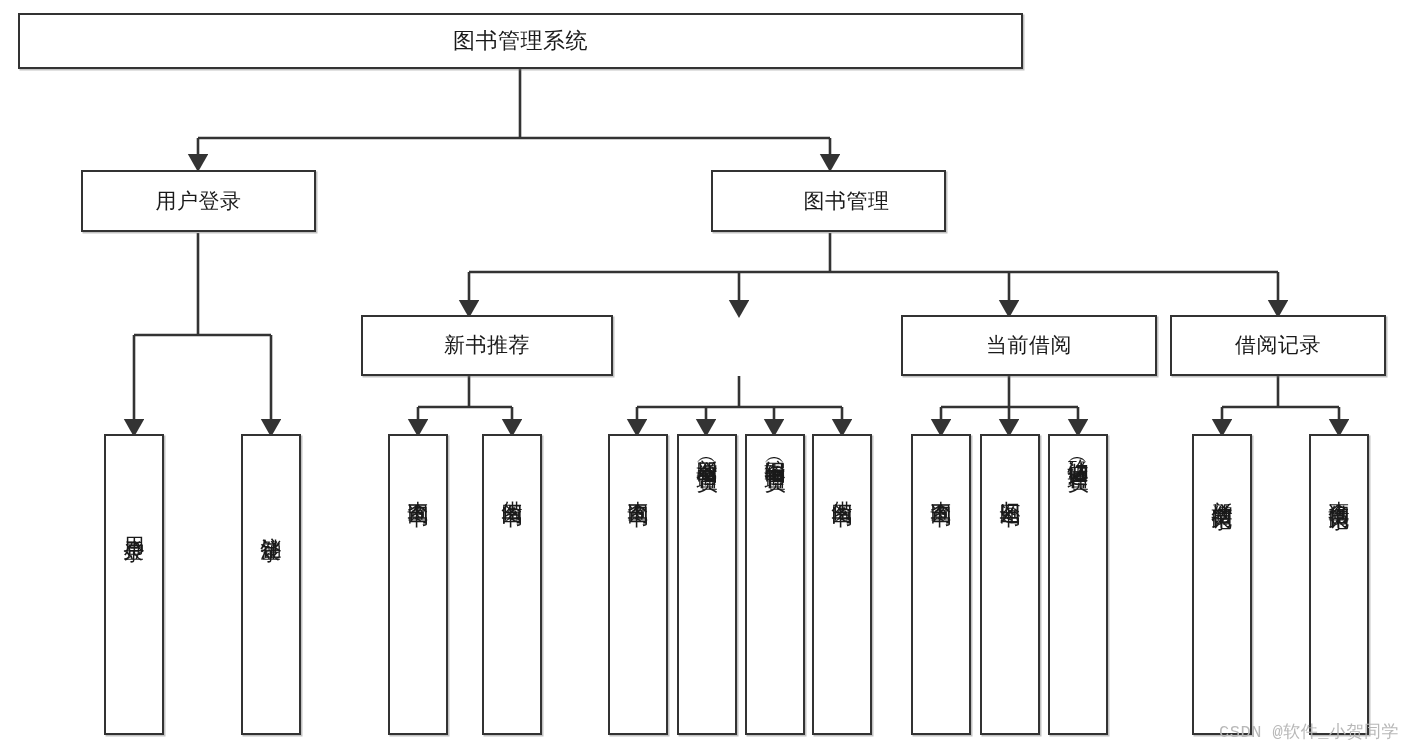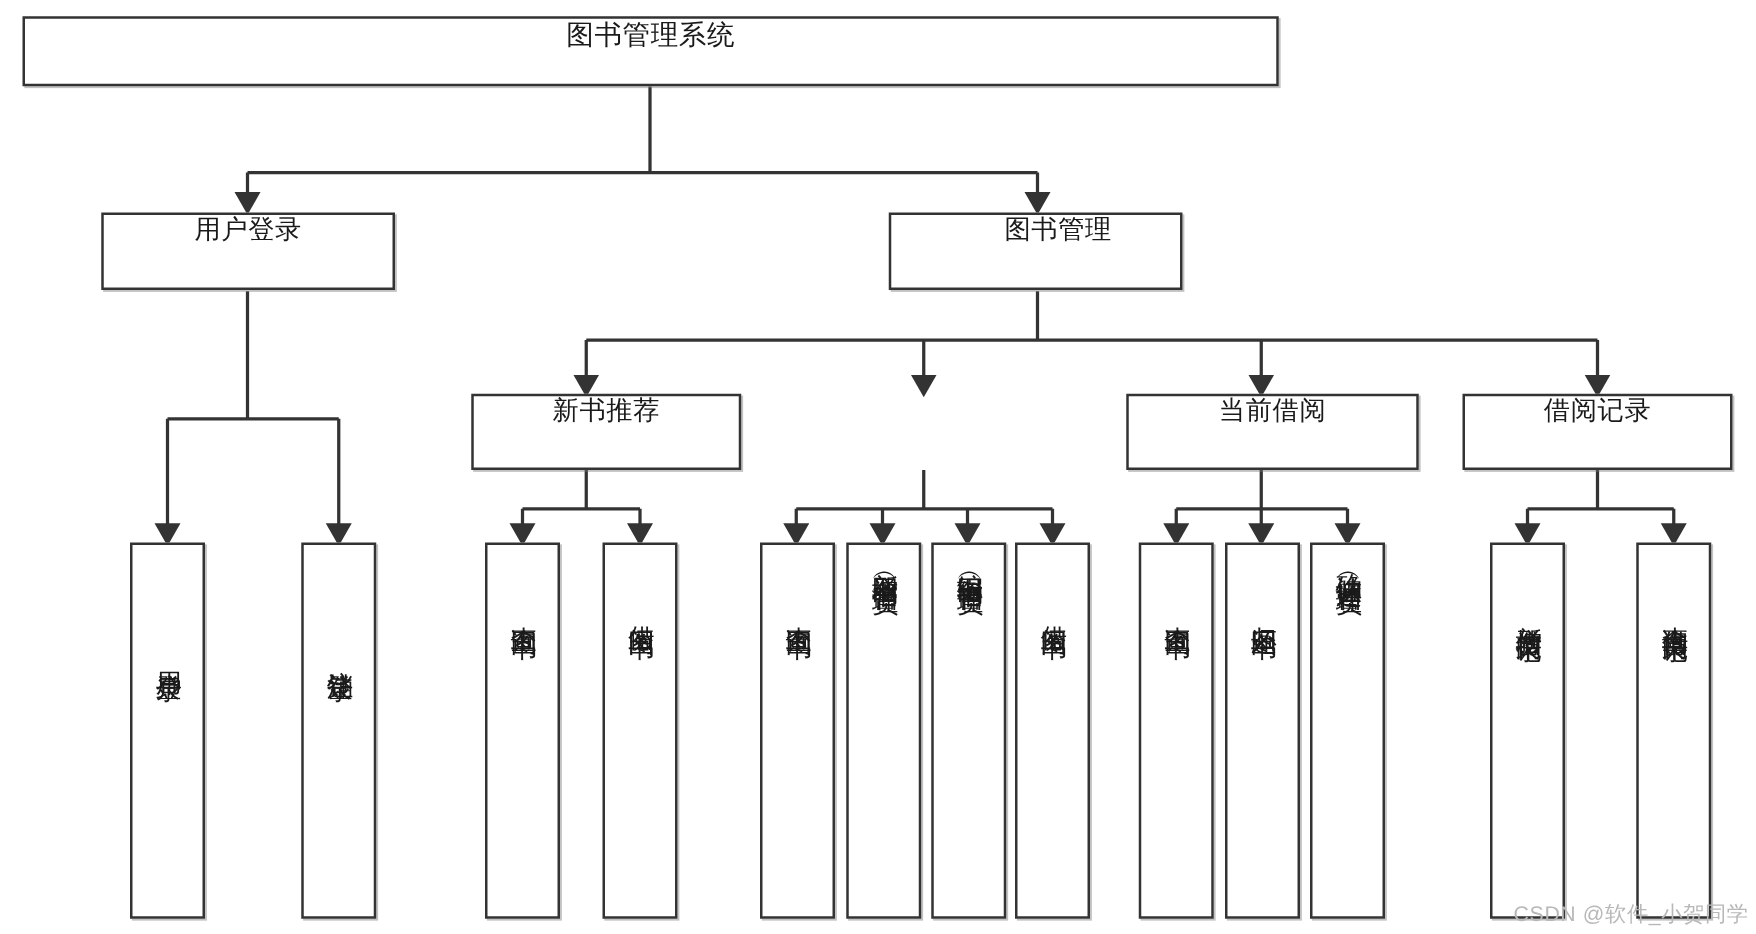--- a/index.html
+++ b/index.html
@@ -24,21 +24,21 @@
     width: 1405px;
     height: 747px;
     pointer-events: none;
   }
   .node {
     position: absolute;
     box-sizing: border-box;
     border: 2px solid #333333;
     background: #ffffff;
     display: flex;
-    align-items: flex-start;
+    align-items: center;
     justify-content: center;
     color: #1a1a1a;
     box-shadow: 1.5px 1.5px 0 rgba(120,120,120,0.45);
   }
   .node .label {
     text-align: center;
     line-height: 1.18;
     letter-spacing: 0.5px;
   }
   .node.horiz .label {
@@ -68,21 +68,21 @@
     font-size: 22px;
   }
   #watermark {
     position: absolute;
     right: 6px;
     bottom: 4px;
     font-size: 17px;
     color: #b8b8b8;
     letter-spacing: 0.5px;
     white-space: nowrap;
-    font-family: Liberation Sans, sans-serif;
+    font-family: Liberation Mono, monospace;
   }
 </style>
 </head>
 <body>
 
 <div id="canvas">
 
   <svg class="connectors" viewBox="0 0 1405 747" xmlns="http://www.w3.org/2000/svg">
     <defs>
       <marker id="arrow" markerWidth="10" markerHeight="10" refX="3.2" refY="4" orient="auto" markerUnits="strokeWidth">
@@ -137,24 +137,24 @@
     <span class="label">图书管理系统</span>
   </div>
 
   <div class="node horiz" style="left:81px; top:170px; width:235px; height:62px;">
     <span class="label">用户登录</span>
   </div>
   <div class="node horiz" style="left:711px; top:170px; width:235px; height:62px;padding-left:36px;">
     <span class="label">图书管理</span>
   </div>
 
-  <div class="node horiz" style="left:361px; top:315px; width:216px; height:61px;margin-left:16px;">
+  <div class="node horiz" style="left:361px; top:315px; width:252px; height:61px;">
     <span class="label">新书推荐</span>
   </div>
-  <div class="node horiz" style="left:901px; top:315px; width:234px; height:61px;">
+  <div class="node horiz" style="left:901px; top:315px; width:256px; height:61px;">
     <span class="label">当前借阅</span>
   </div>
   <div class="node horiz" style="left:1170px; top:315px; width:216px; height:61px;">
     <span class="label">借阅记录</span>
   </div>
 
   <div class="node vert mid" style="left:104px; top:434px; width:60px; height:301px;">
     <span class="label">用户登录</span>
   </div>
   <div class="node vert mid" style="left:241px; top:434px; width:60px; height:301px;">

